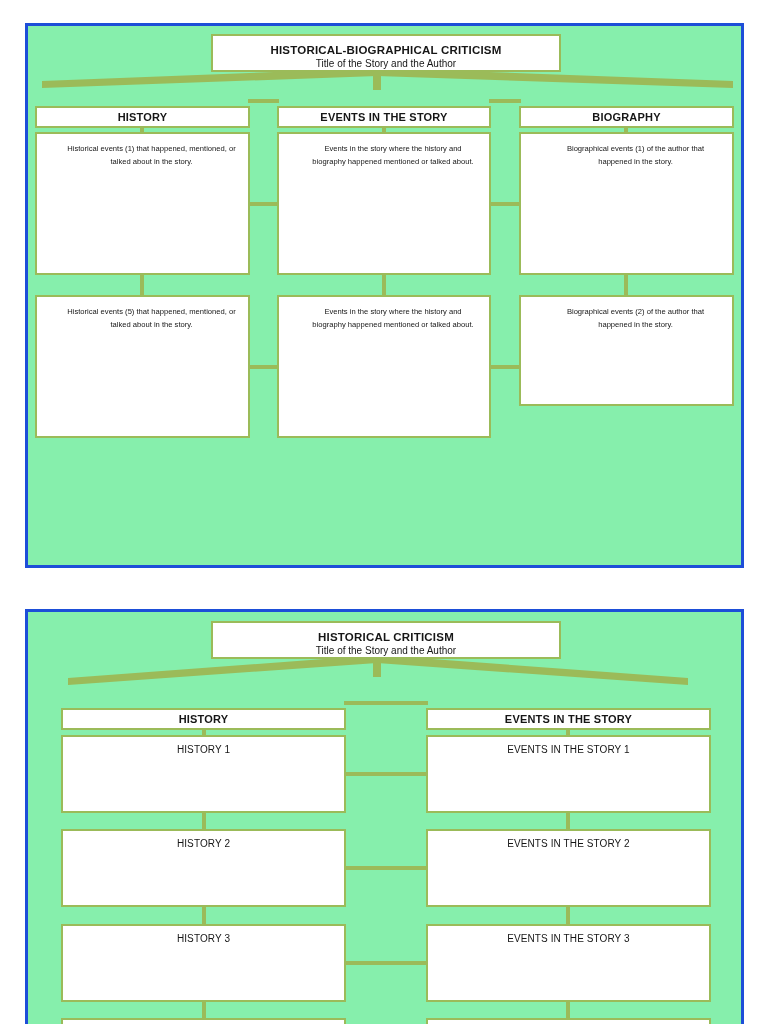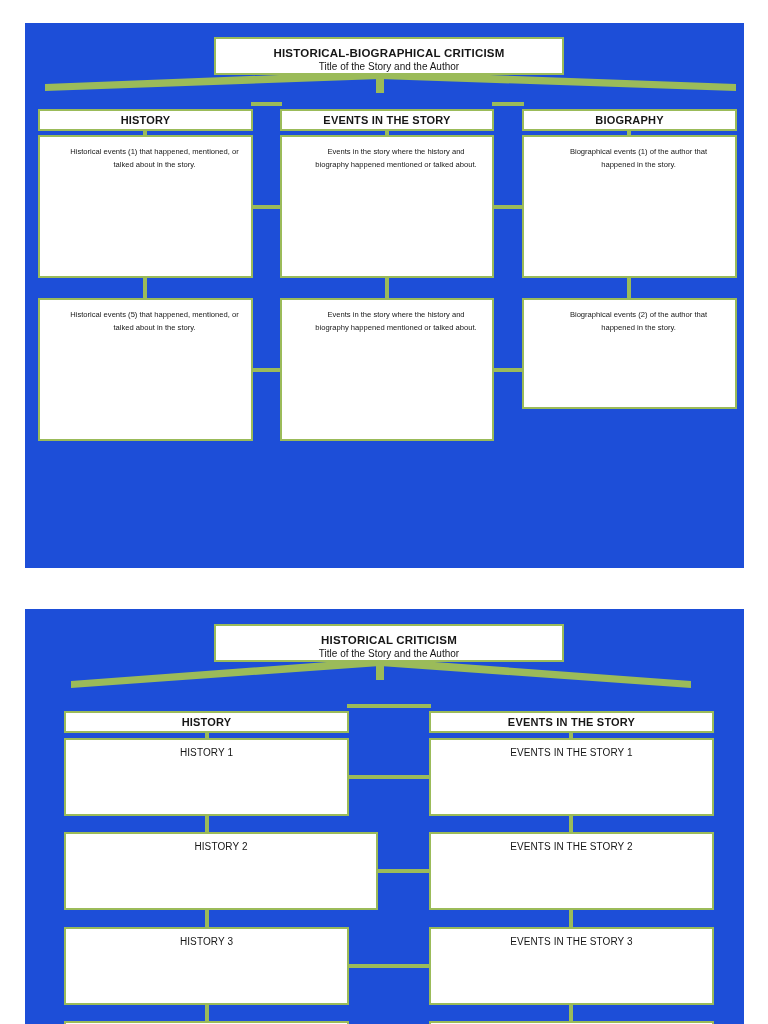--- a/index.html
+++ b/index.html
@@ -13,22 +13,22 @@
   body {
     width: 768px;
     height: 1024px;
     overflow: hidden;
     position: relative;
   }
 
   
   .page {
     position: absolute;
-    background: #1d4ed8;
-    border: 6px solid #1d4ed8;
+    background: #86efac;
+    border: 3px solid #1d4ed8;
   }
   #page-one   { left: 25px; top: 23px;  width: 719px; height: 545px; }
   #page-two   { left: 25px; top: 609px; width: 719px; height: 440px; }
 
   .canvas {
     position: absolute;
     left: 0; top: 0;
     width: 100%;
     height: 100%;
   }
@@ -199,21 +199,21 @@
       <div class="row-label">HISTORY 1</div>
     </div>
     <div class="node rowbox" style="left:398px; top:123px; width:285px; height:78px;">
       <div class="row-label">EVENTS IN THE STORY 1</div>
     </div>
     <div class="conn conn-h" style="left:316px; top:160px; width:84px;"></div>
 
     <div class="conn conn-v" style="left:174px; top:199px; height:20px;"></div>
     <div class="conn conn-v" style="left:538px; top:199px; height:20px;"></div>
 
-    <div class="node rowbox" style="left:33px; top:217px; width:314px; height:78px;">
+    <div class="node rowbox" style="left:33px; top:217px; width:285px; height:78px;">
       <div class="row-label">HISTORY 2</div>
     </div>
     <div class="node rowbox" style="left:398px; top:217px; width:285px; height:78px;">
       <div class="row-label">EVENTS IN THE STORY 2</div>
     </div>
     <div class="conn conn-h" style="left:316px; top:254px; width:84px;"></div>
 
     <div class="conn conn-v" style="left:174px; top:293px; height:21px;"></div>
     <div class="conn conn-v" style="left:538px; top:293px; height:21px;"></div>
 

